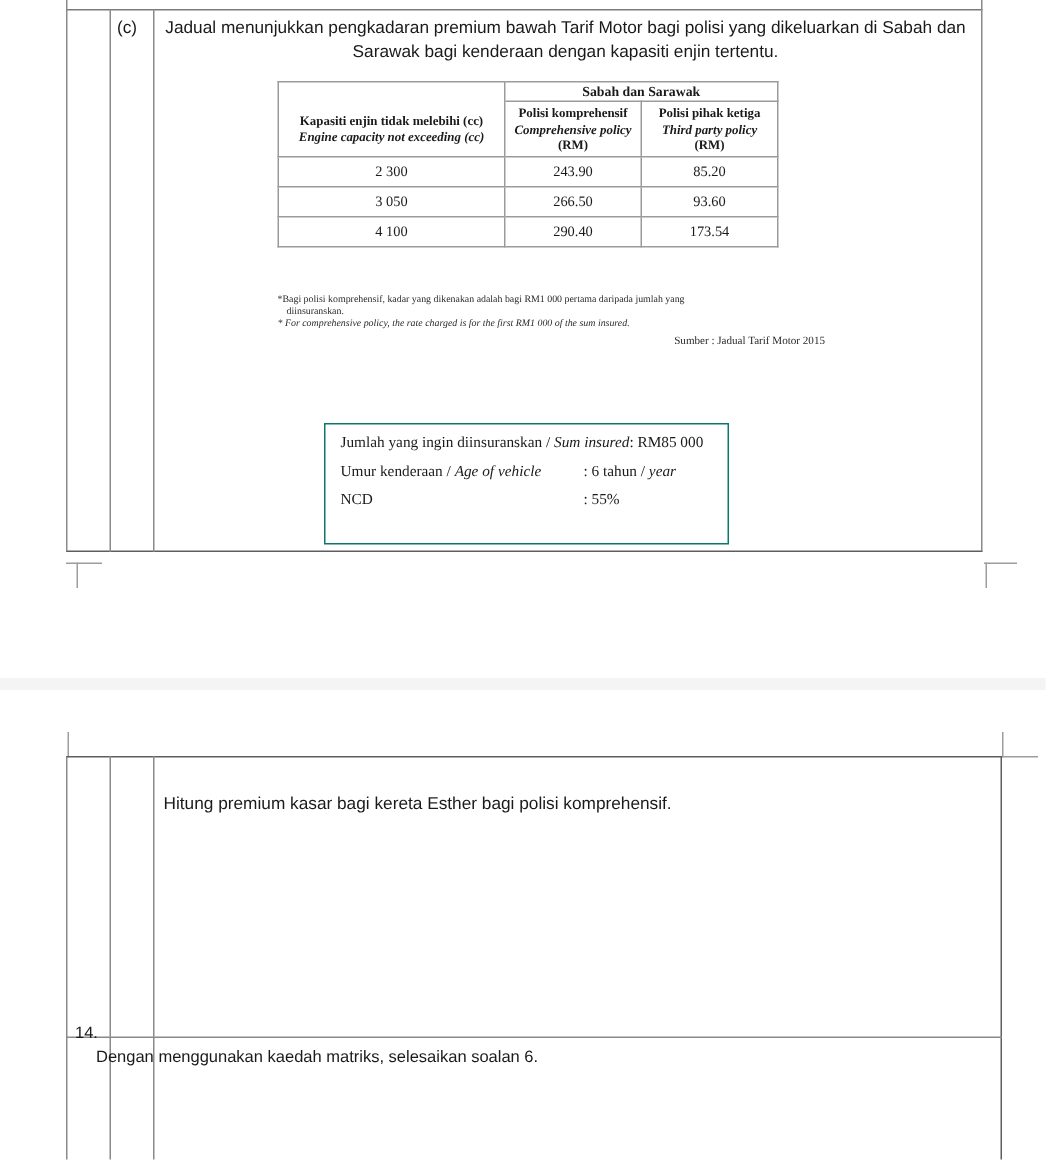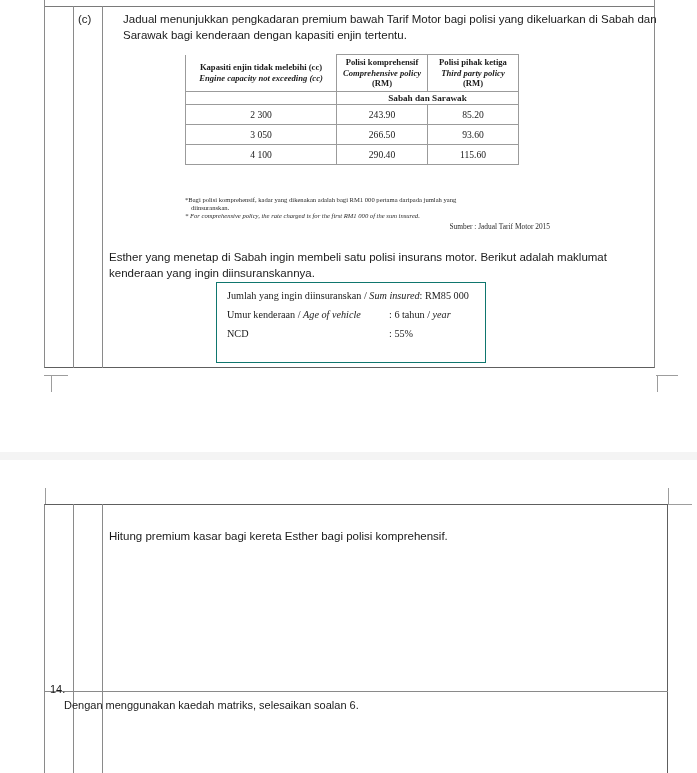--- a/index.html
+++ b/index.html
@@ -58,27 +58,27 @@
     top: 12px;
     width: 22px;
     font-size: 11.5px;
     line-height: 15px;
     color: #1a1a1a;
     text-align: left;
   }
 
   .intro-para {
     position: absolute;
-    left: 123px;
+    left: 106px;
     top: 12px;
     width: 542px;
     font-size: 11.5px;
     line-height: 15.5px;
     color: #1a1a1a;
-    text-align: left;
+    text-align: center;
   }
 
   
   .rates-table {
     position: absolute;
     left: 185px;
     top: 54px;
     width: 333px;
     border-collapse: collapse;
     font-family: "Liberation Serif", serif;
@@ -275,71 +275,70 @@
 
   <div class="intro-para">Jadual menunjukkan pengkadaran premium bawah Tarif Motor bagi polisi yang dikeluarkan di Sabah dan Sarawak bagi kenderaan dengan kapasiti enjin tertentu.</div>
 
   <table class="rates-table">
     <colgroup>
       <col class="col-cap">
         <col class="col-comp">
         <col class="col-third">
     </colgroup>
     <thead>
+      <tr>
+        <th class="th-group no-bottom" style="border-right:1px solid #9b9b9b;"></th>
+        <th class="th-group" colspan="2">Sabah dan Sarawak</th>
+      </tr>
       <tr>
         <th class="th-main no-top">
           <span>Kapasiti enjin tidak melebihi (cc)</span><br>
           <span class="en">Engine capacity not exceeding (cc)</span>
         </th>
         <th class="th-main">
           <span>Polisi komprehensif</span><br>
           <span class="en">Comprehensive policy</span><br>
           <span>(RM)</span>
         </th>
         <th class="th-main">
           <span>Polisi pihak ketiga</span><br>
           <span class="en">Third party policy</span><br>
           <span>(RM)</span>
         </th>
       </tr>
-      <tr>
-        <th class="th-group no-bottom" style="border-right:1px solid #9b9b9b;"></th>
-        <th class="th-group" colspan="2">Sabah dan Sarawak</th>
-      </tr>
     </thead>
     <tbody>
       <tr>
         <td class="cell">2 300</td>
         <td class="cell">243.90</td>
         <td class="cell">85.20</td>
       </tr>
       <tr>
         <td class="cell">3 050</td>
         <td class="cell">266.50</td>
         <td class="cell">93.60</td>
       </tr>
       <tr>
         <td class="cell">4 100</td>
         <td class="cell">290.40</td>
-        <td class="cell">115.60</td>
+        <td class="cell">173.54</td>
       </tr>
     </tbody>
   </table>
 
   <div class="footnote">
     <span>*Bagi polisi komprehensif, kadar yang dikenakan adalah bagi RM1 000 pertama daripada jumlah yang</span>
     <span class="ind">diinsuranskan.</span>
     <span class="en">* For comprehensive policy, the rate charged is for the first RM1 000 of the sum insured.</span>
   </div>
 
   <div class="source-block">
     <div>Sumber : Jadual Tarif Motor 2015</div>
   </div>
 
-  <div class="esther-para">Esther yang menetap di Sabah ingin membeli satu polisi insurans motor. Berikut adalah maklumat kenderaan yang ingin diinsuranskannya.</div>
 
   <div class="info-box">
     <div class="info-row wide">
       <span>Jumlah yang ingin diinsuranskan / </span><span class="en">Sum insured</span><span>: RM85 000</span>
     </div>
     <div class="info-row">
       <span>Umur kenderaan / </span><span class="en">Age of vehicle</span>
       <span class="val"><span>: 6 tahun / </span><span class="en">year</span></span>
     </div>
     <div class="info-row">

